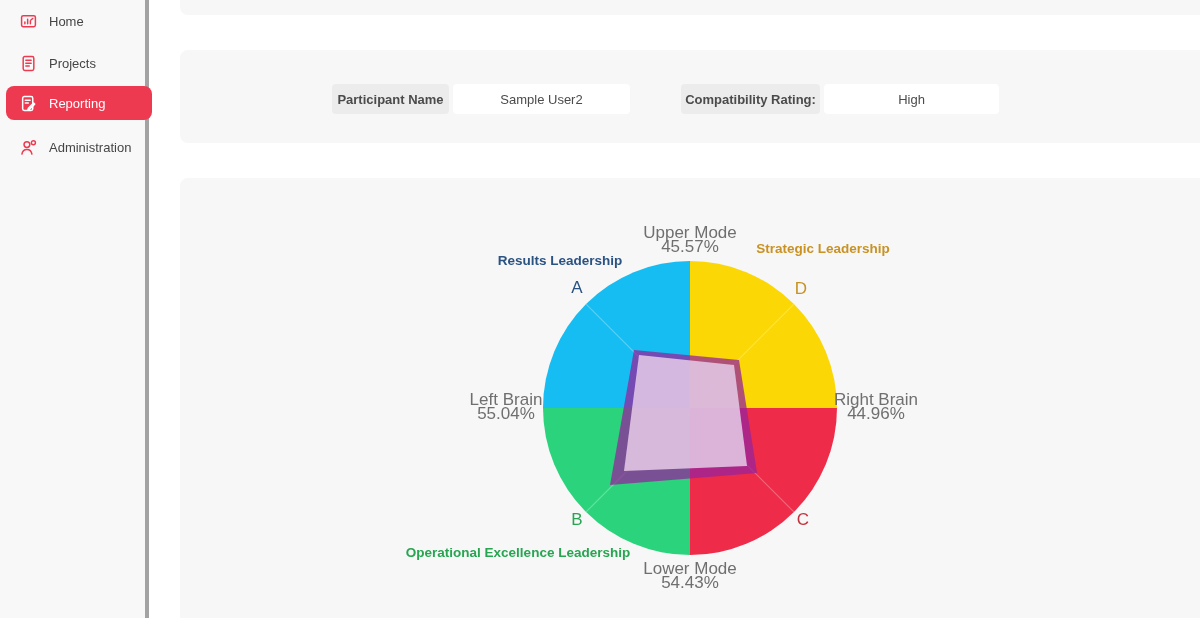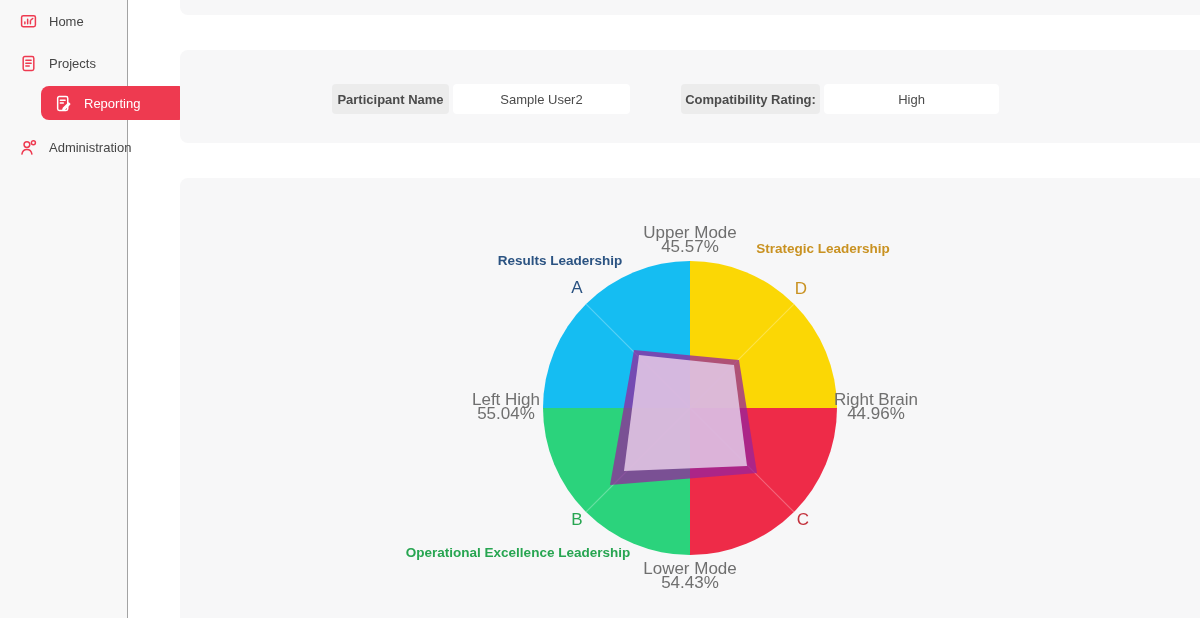--- a/index.html
+++ b/index.html
@@ -6,23 +6,23 @@
   html, body {
     width: 1200px; height: 618px;
     overflow: hidden;
     background: #ffffff;
     font-family: "Liberation Sans", sans-serif;
   }
   .canvas { position: relative; width: 1200px; height: 618px; }
 
   
   .sidebar {
-    position: absolute; left: 0; top: 0; width: 128px; height: 618px;
+    position: absolute; left: 0; top: 0; width: 149px; height: 618px;
     background: #f8f8f8;
-    border-right: 1px solid #a3a3a3;
+    border-right: 4px solid #a3a3a3;
   }
   .side-item {
     position: absolute; left: 6px; width: 146px; height: 34px;
     display: flex; align-items: center;
     border-radius: 8px;
     color: #454545; font-size: 13px;
     cursor: pointer;
   }
   .side-item .ico {
     width: 17px; height: 17px; margin-left: 14px; margin-right: 12px;
@@ -95,21 +95,21 @@
     <div class="side-item" style="top:46px;">
       <span class="ico">
         <svg viewBox="0 0 16 16" width="17" height="17" fill="none" stroke="currentColor" stroke-width="1.4" stroke-linecap="round">
           <rect x="3" y="1.5" width="10" height="13" rx="1.6"></rect>
           <path d="M5.5 5h5M5.5 7.7h5M5.5 10.4h3.2"></path>
         </svg>
       </span>
       <span>Projects</span>
     </div>
 
-    <div class="side-item active" style="top:86px;margin-left:35px;">
+    <div class="side-item active" style="top:86px;">
       <span class="ico">
         <svg viewBox="0 0 16 16" width="17" height="17" fill="none" stroke="currentColor" stroke-width="1.4" stroke-linecap="round" stroke-linejoin="round">
           <rect x="2.5" y="1.5" width="9.5" height="13" rx="1.6"></rect>
           <path d="M5 5h4.5M5 7.5h2.8"></path>
           <path d="M7.8 12.6l5-5 1 1-5 5-1.4.4z"></path>
         </svg>
       </span>
       <span>Reporting</span>
     </div>
 
@@ -154,21 +154,21 @@
   </div>
   <div class="ch-text axis-lab t-right">
     <div>Right Brain</div>
     <div>44.96%</div>
   </div>
   <div class="ch-text axis-lab t-lower">
     <div>Lower Mode</div>
     <div>54.43%</div>
   </div>
   <div class="ch-text axis-lab t-left">
-    <div>Left High</div>
+    <div>Left Brain</div>
     <div>55.04%</div>
   </div>
 
   <div class="ch-text quad-title t-results">Results Leadership</div>
   <div class="ch-text quad-title t-strategic">Strategic Leadership</div>
   <div class="ch-text quad-title t-operational">Operational Excellence Leadership</div>
 
   <div class="ch-text quad-letter l-a">A</div>
   <div class="ch-text quad-letter l-d">D</div>
   <div class="ch-text quad-letter l-b">B</div>

